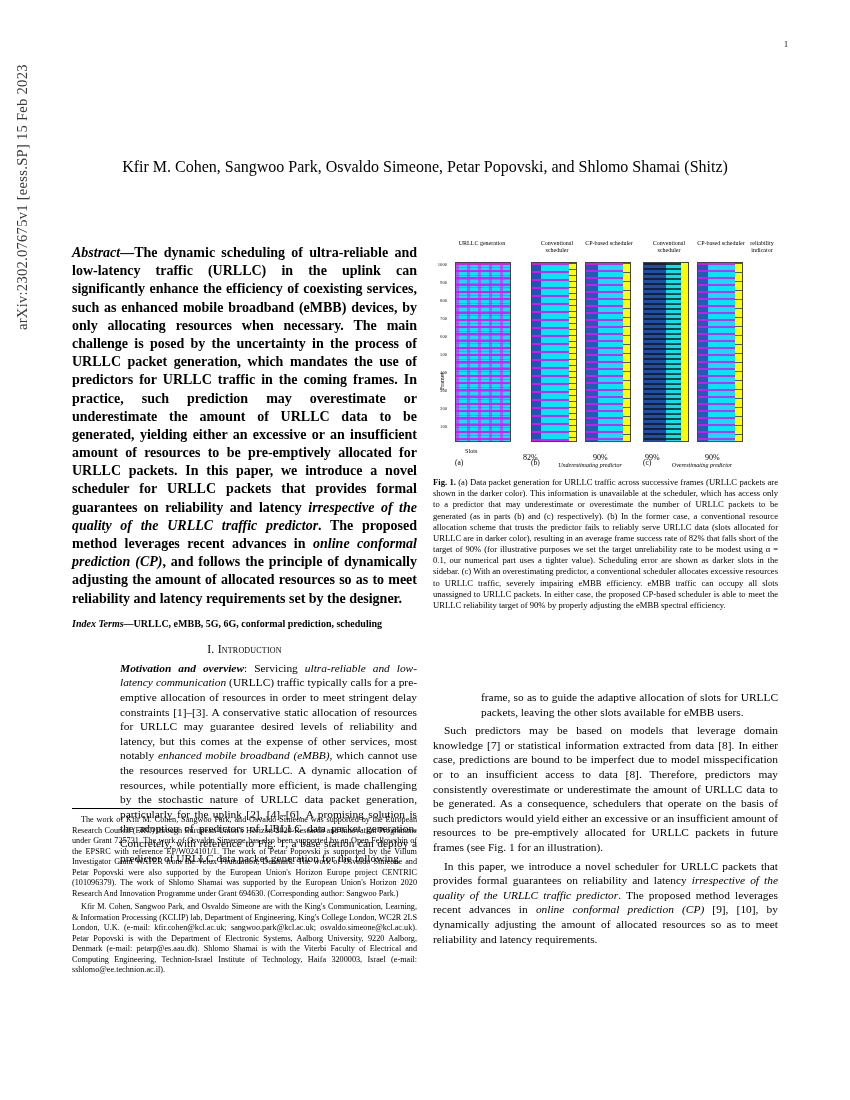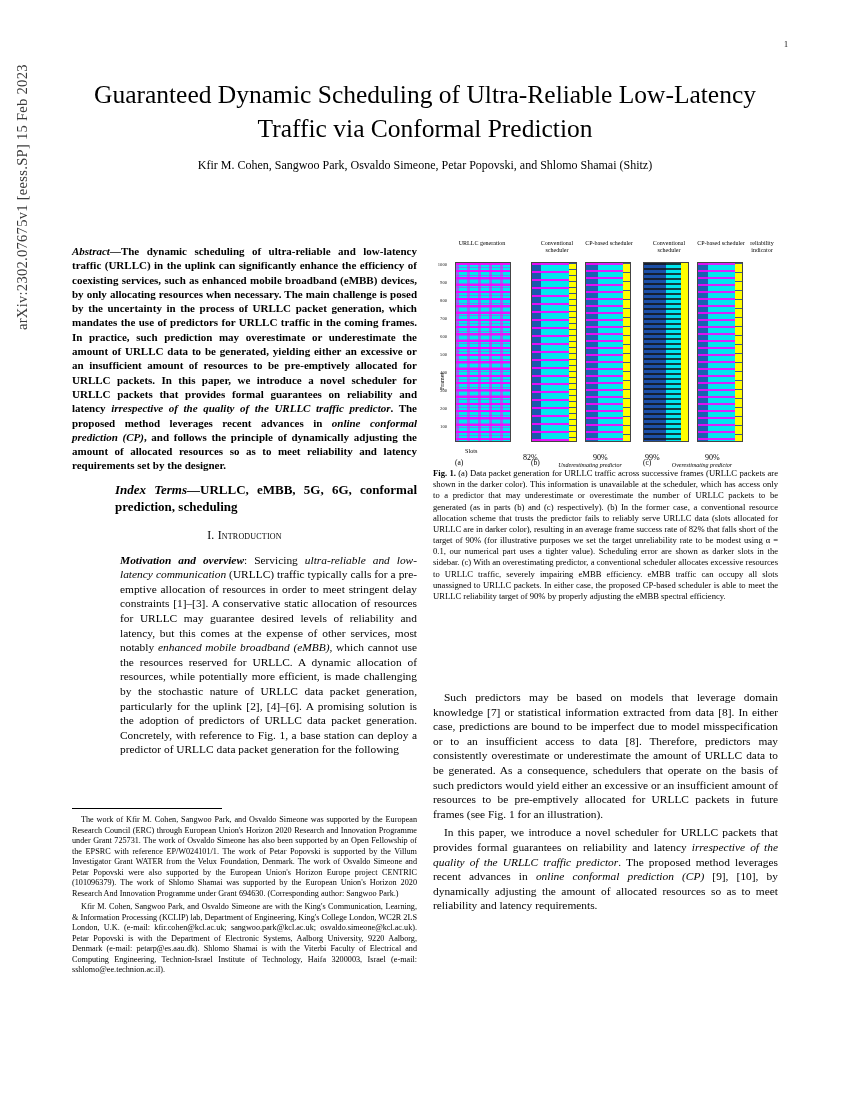--- a/index.html
+++ b/index.html
@@ -16,49 +16,49 @@
     font-size:14.5px;letter-spacing:.3px;color:#3a3a3a;
     white-space:nowrap;font-family:"Liberation Serif", serif;
   }
   .title{
     position:absolute;left:72px;top:78px;width:706px;
     text-align:center;font-size:25.5px;line-height:1.32;
     font-family:"Liberation Serif", serif;font-weight:400;
   }
   .authors{
     position:absolute;left:72px;top:158px;width:706px;text-align:center;
-    font-size:12px;
+    font-size:16px;
   }
   .col{position:absolute;width:345px;text-align:justify;font-size:11.4px;line-height:1.28;}
   .colL{left:72px;top:244px;}
   p{margin:0 0 4px 0;text-indent:11px;}
   p.noind{text-indent:0;margin-left:48px;}
-  .abstract{font-weight:bold;font-size:11px;line-height:1.3;text-align:justify;}
+  .abstract{font-weight:bold;font-size:14px;line-height:1.3;text-align:justify;}
   .abstract .lead{font-style:italic;font-weight:bold;}
-  .indexterms{font-weight:bold;font-size:13px;margin-top:9px;text-align:justify;line-height:1.3;margin-left:43px;}
+  .indexterms{font-weight:bold;font-size:10px;margin-top:9px;text-align:justify;line-height:1.3;}
   .indexterms .lead{font-style:italic;}
   .sechead{
     text-align:center;font-variant:small-caps;font-size:11.8px;
-    margin:12px 0 10px 0;letter-spacing:.2px;
+    margin:12px 0 4px 0;letter-spacing:.2px;
   }
   .it{font-style:italic;}
   .b{font-weight:bold;}
   .footnote-rule{
     position:absolute;left:72px;top:808px;width:150px;border-top:.8px solid #000;
   }
   .footnotes{
     position:absolute;left:72px;top:814px;width:345px;font-size:8.2px;
     line-height:1.28;text-align:justify;
   }
   .footnotes p{text-indent:9px;margin:1px 0 3px 0;}
   
   .figure{position:absolute;left:433px;top:240px;width:345px;}
   .figbox{width:345px;height:228px;border:0;position:relative;}
   .figcap{
-    font-size:8.6px;line-height:1.3;text-align:justify;
+    font-size:8.6px;line-height:1.3;text-align:justify;margin-top:9px;
   }
   .panel{position:absolute;top:22px;bottom:26px;background:#ffffff;border:.7px solid #444;}
   .panel .noise{position:absolute;inset:0;}
   .pltitle{position:absolute;top:2px;font-size:6px;text-align:center;line-height:1.1;}
   .sublab{position:absolute;bottom:1px;font-size:7.5px;}
   .ylab{
     position:absolute;left:-2px;top:96px;font-size:6px;
     transform:rotate(-90deg);transform-origin:left top;
   }
   .xlab{position:absolute;font-size:6.2px;}
@@ -68,21 +68,20 @@
 </style>
 </head>
 <body>
 
 <div class="page">
 
   <div class="pagenum">1</div>
 
   <div class="arxiv-stamp">arXiv:2302.07675v1  [eess.SP]  15 Feb 2023</div>
 
-  <div class="title">Guaranteed Dynamic Scheduling of Ultra-Reliable Low-Latency Traffic via Conformal Prediction</div>
 
   <div class="authors">Kfir M. Cohen, Sangwoo Park, Osvaldo Simeone, Petar Popovski, and Shlomo Shamai (Shitz)</div>
 
   <div class="col colL">
 
     <div class="abstract">
       <span class="lead">Abstract—</span><span>The dynamic scheduling of ultra-reliable and low-latency traffic (URLLC) in the uplink can significantly enhance the efficiency of coexisting services, such as enhanced mobile broadband (eMBB) devices, by only allocating resources when necessary. The main challenge is posed by the uncertainty in the process of URLLC packet generation, which mandates the use of predictors for URLLC traffic in the coming frames. In practice, such prediction may overestimate or underestimate the amount of URLLC data to be generated, yielding either an excessive or an insufficient amount of resources to be pre-emptively allocated for URLLC packets. In this paper, we introduce a novel scheduler for URLLC packets that provides formal guarantees on reliability and latency </span><span class="it">irrespective of the quality of the URLLC traffic predictor</span><span>. The proposed method leverages recent advances in </span><span class="it">online conformal prediction (CP)</span><span>, and follows the principle of dynamically adjusting the amount of allocated resources so as to meet reliability and latency requirements set by the designer.</span>
     </div>
 
     <div class="indexterms">
@@ -191,17 +190,18 @@
       <div class="pltitle" style="left:312px;width:34px;top:0px;">reliability indicator</div>
     </div>
 
     <div class="figcap">
       <span class="b">Fig. 1.</span>
       <span>(a) Data packet generation for URLLC traffic across successive frames (URLLC packets are shown in the darker color). This information is unavailable at the scheduler, which has access only to a predictor that may underestimate or overestimate the number of URLLC packets to be generated (as in parts (b) and (c) respectively). (b) In the former case, a conventional resource allocation scheme that trusts the predictor fails to reliably serve URLLC data (slots allocated for URLLC are in darker color), resulting in an average frame success rate of 82% that falls short of the target of 90% (for illustrative purposes we set the target unreliability rate to be modest using α = 0.1, our numerical part uses a tighter value). Scheduling error are shown as darker slots in the sidebar. (c) With an overestimating predictor, a conventional scheduler allocates excessive resources to URLLC traffic, severely impairing eMBB efficiency. eMBB traffic can occupy all slots unassigned to URLLC packets. In either case, the proposed CP-based scheduler is able to meet the URLLC reliability target of 90% by properly adjusting the eMBB spectral efficiency.</span>
     </div>
   </div>
 
   <div class="col" style="left:433px;top:690px;width:345px;">
+    <p class="noind">frame, so as to guide the adaptive allocation of slots for URLLC packets, leaving the other slots available for eMBB users.</p>
     <p>Such predictors may be based on models that leverage domain knowledge [7] or statistical information extracted from data [8]. In either case, predictions are bound to be imperfect due to model misspecification or to an insufficient access to data [8]. Therefore, predictors may consistently overestimate or underestimate the amount of URLLC data to be generated. As a consequence, schedulers that operate on the basis of such predictors would yield either an excessive or an insufficient amount of resources to be pre-emptively allocated for URLLC packets in future frames (see Fig. 1 for an illustration).</p>
     <p><span>In this paper, we introduce a novel scheduler for URLLC packets that provides formal guarantees on reliability and latency </span><span class="it">irrespective of the quality of the URLLC traffic predictor</span><span>. The proposed method leverages recent advances in </span><span class="it">online conformal prediction (CP)</span><span> [9], [10], by dynamically adjusting the amount of allocated resources so as to meet reliability and latency requirements.</span></p>
   </div>
 
 </div>
 
 </body></html>

